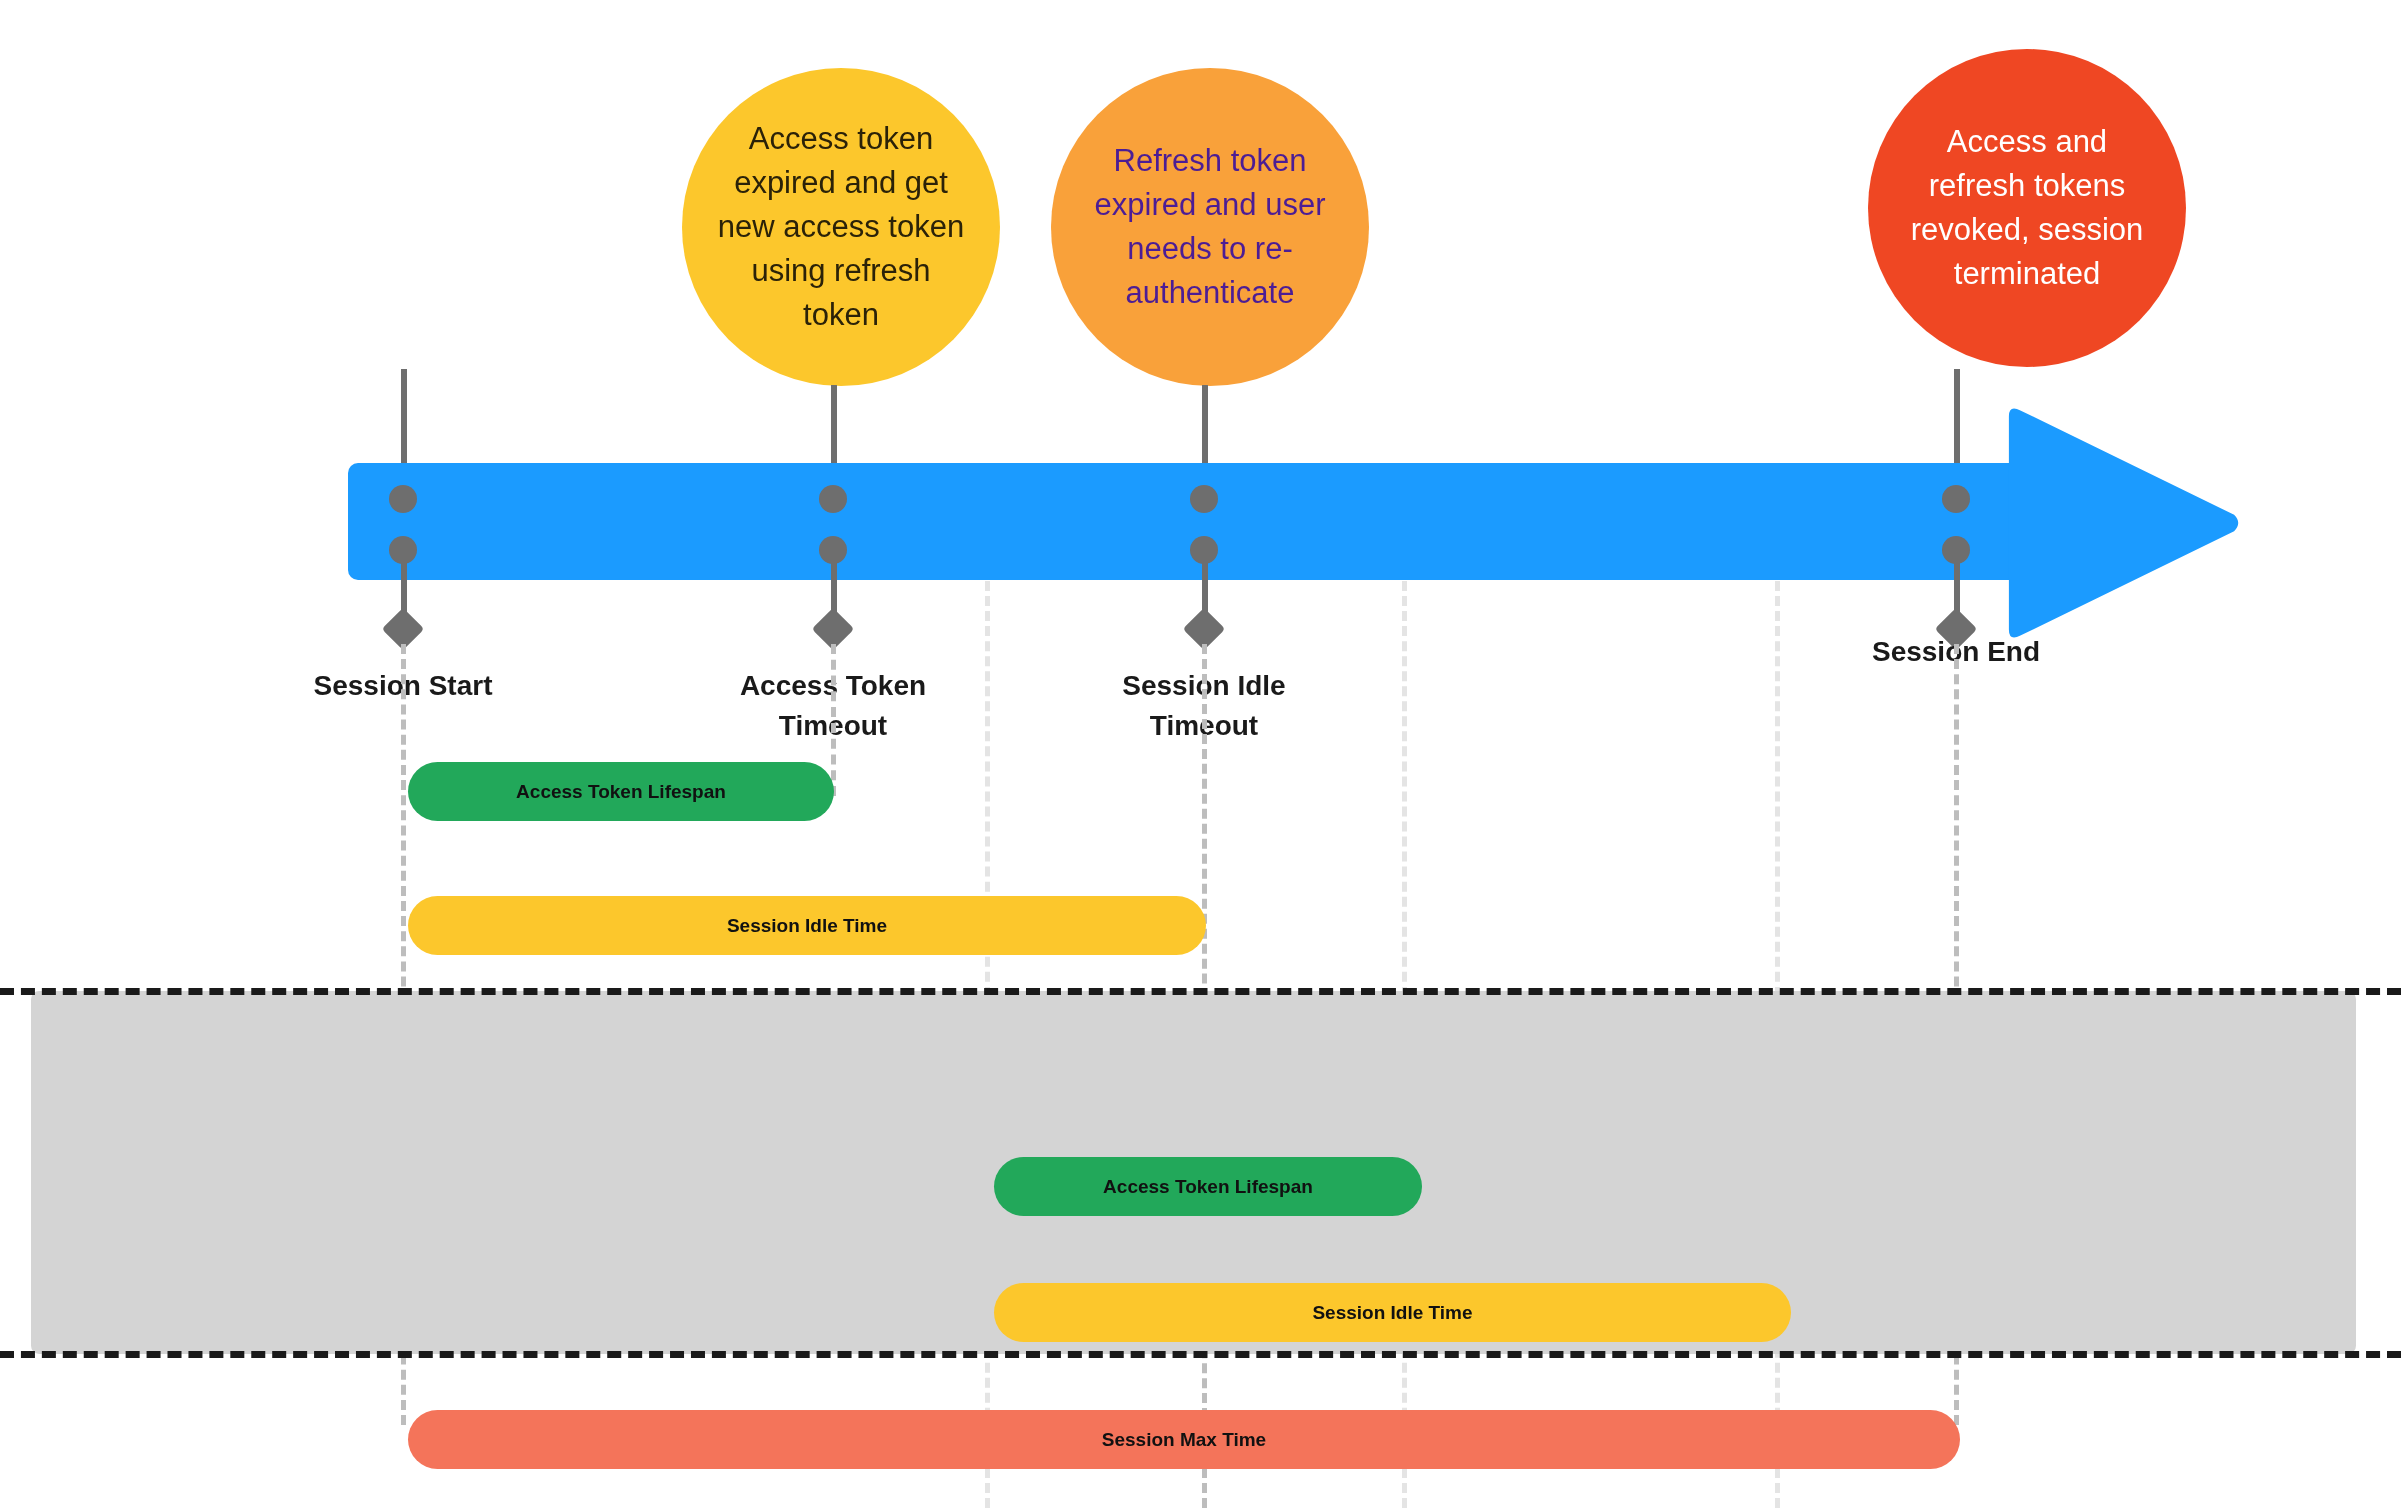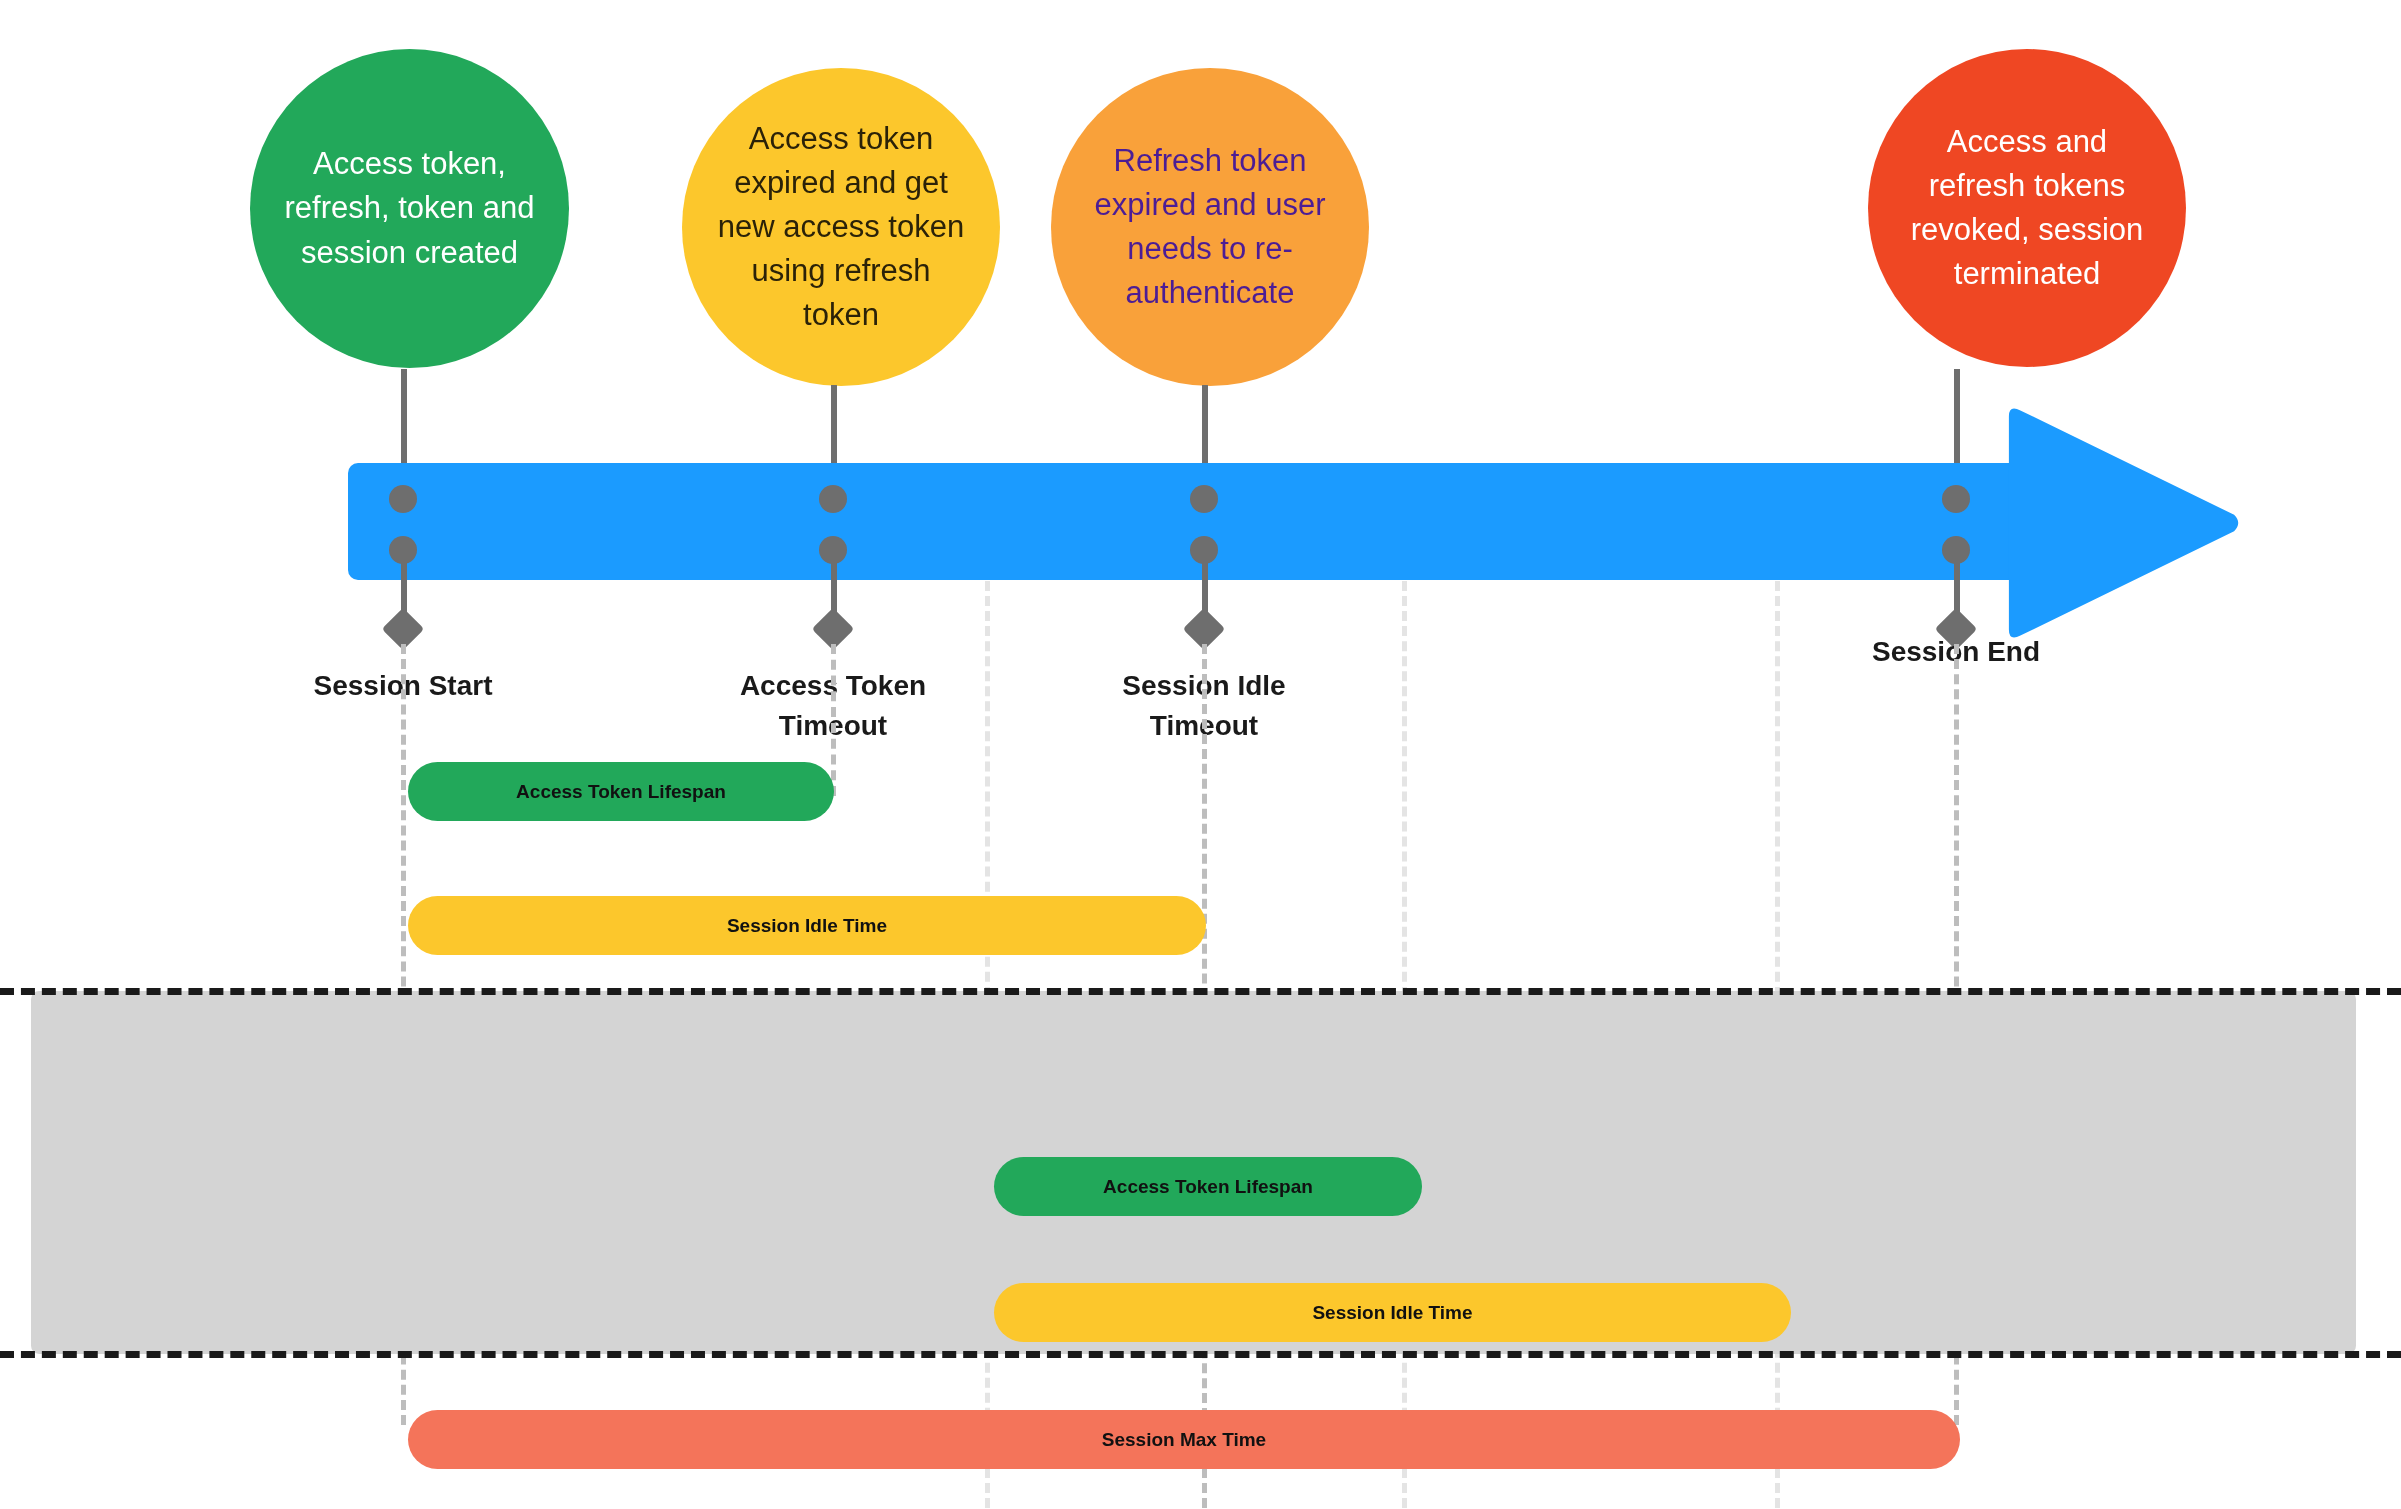--- a/index.html
+++ b/index.html
@@ -73,23 +73,20 @@
     position:absolute;font-weight:bold;font-size:29px;line-height:1.45;
     color:#111111;text-align:center;white-space:pre-line;
     transform:translateX(-50%);
   }
 </style>
 </head>
 <body>
 
 <div class="stage">
 
-  <div class="bubble" style="left:250px;top:49px;width:319px;height:319px;background:#22a85a;color:#ffffff;">
-    <span>Access token, refresh, token and session created</span>
-  </div>
 
   <div class="bubble" style="left:682px;top:68px;width:318px;height:318px;background:#fcc72c;color:#2b2208;">
     <span>Access token expired and get new access token using refresh token</span>
   </div>
 
   <div class="bubble" style="left:1051px;top:68px;width:318px;height:318px;background:#f9a13a;color:#4c1d95;">
     <span>Refresh token expired and user needs to re-authenticate</span>
   </div>
 
   <div class="bubble" style="left:1868px;top:49px;width:318px;height:318px;background:#ef4723;color:#ffffff;">

